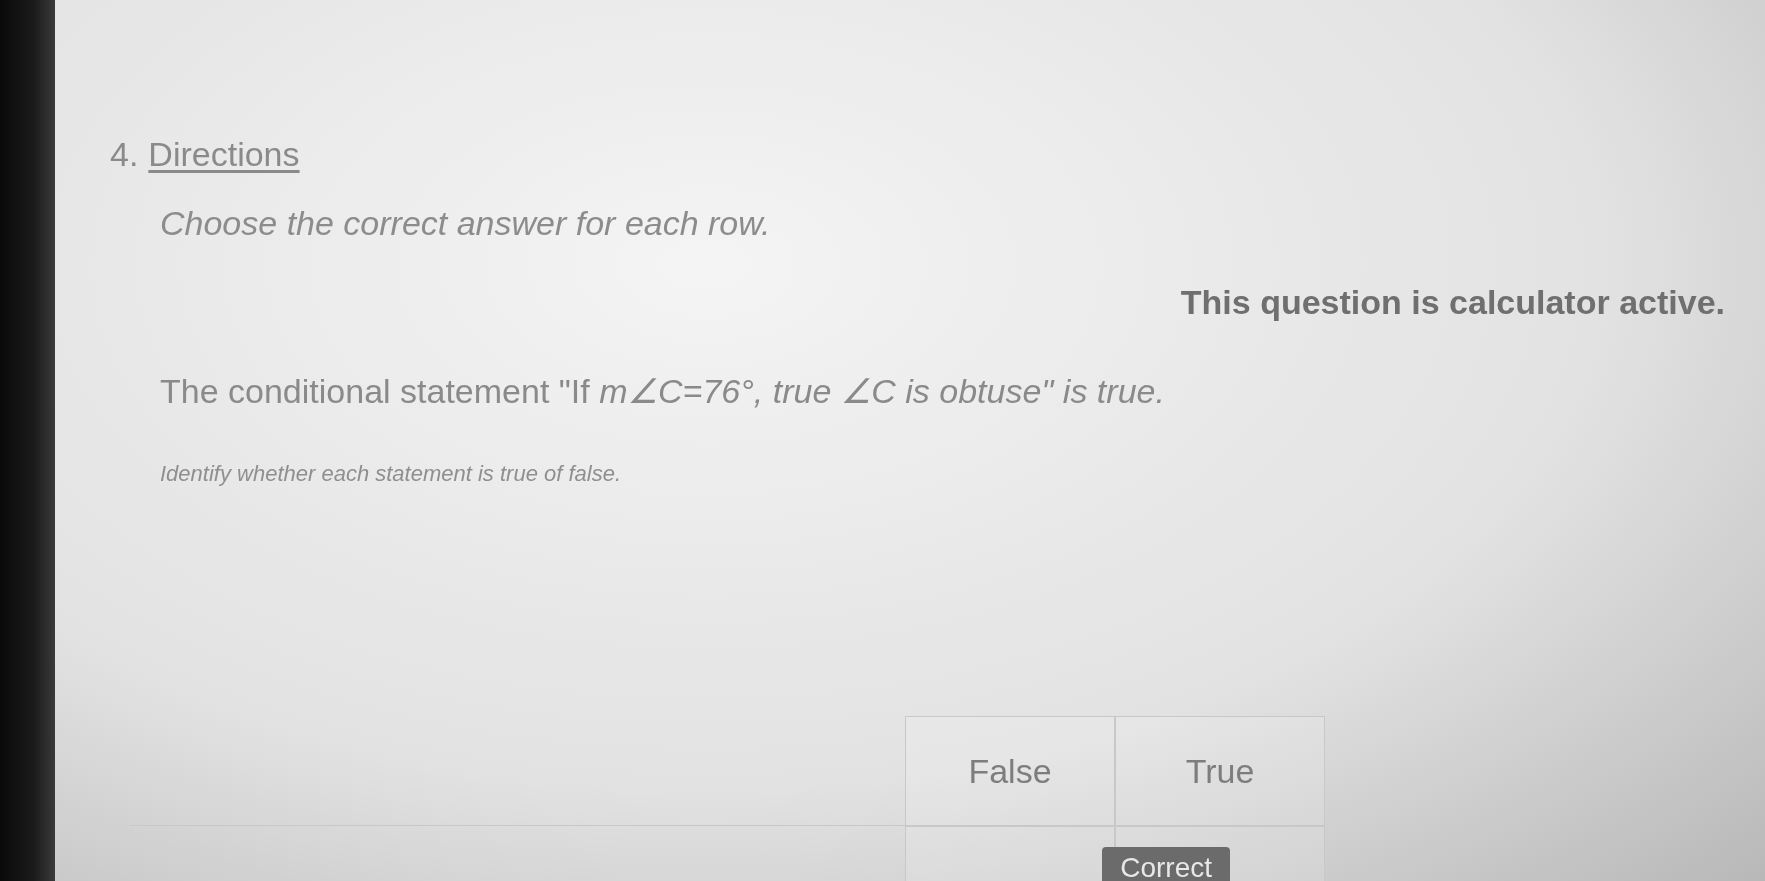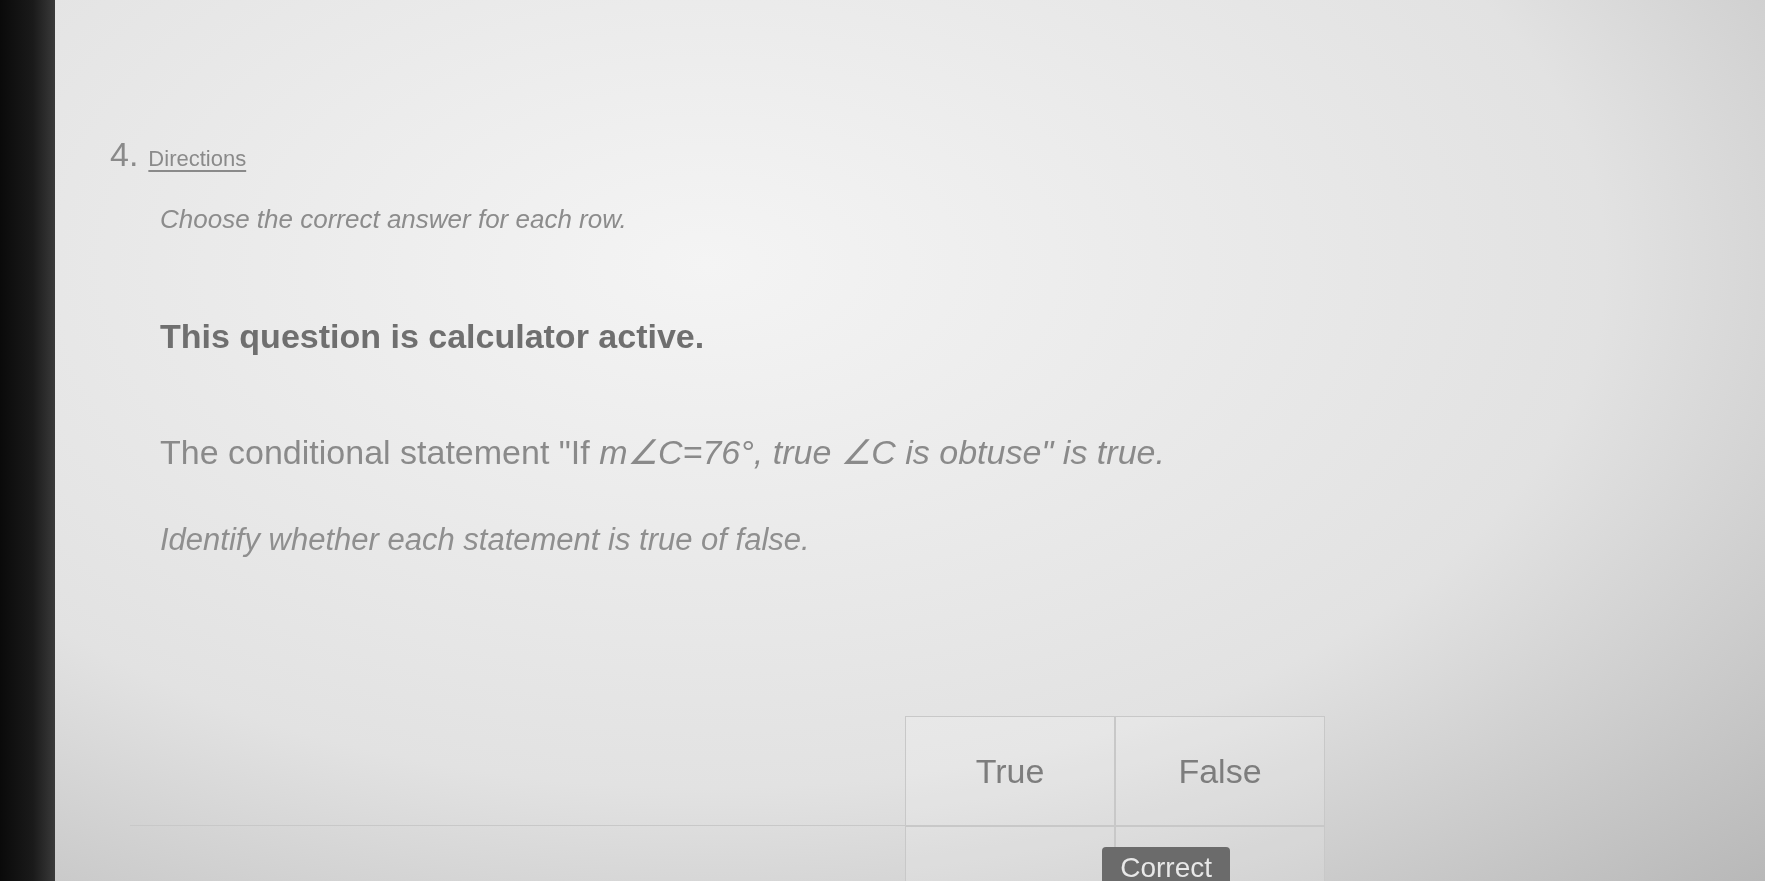--- a/index.html
+++ b/index.html
@@ -19,50 +19,51 @@
   .content {
     position: absolute;
     left: 110px;
     top: 135px;
     right: 40px;
     color: #6b6b6b;
   }
   .q-row { display: flex; align-items: baseline; gap: 10px; margin-bottom: 30px; }
   .q-num { font-size: 34px; color: #8a8a8a; }
   .q-title {
-    font-size: 22px;
+    font-size: 34px;
     color: #8a8a8a;
     text-decoration: underline;
     text-underline-offset: 4px;
   }
   .instruction {
     margin-left: 50px;
-    font-size: 26px;
+    font-size: 34px;
     font-style: italic;
     color: #8c8c8c;
-    margin-bottom: 82px;
+    margin-bottom: 40px;
   }
   .calc {
     margin-left: 50px;
     font-size: 34px;
     font-weight: bold;
     color: #6f6f6f;
-    margin-bottom: 76px;
+    margin-bottom: 49px;
+    text-align: right;
   }
   .cond {
     margin-left: 50px;
     font-size: 34px;
     color: #8a8a8a;
     margin-bottom: 50px;
   }
   .cond .italic { font-style: italic; }
   .cond .angle { font-style: italic; }
   .ident {
     margin-left: 50px;
-    font-size: 31px;
+    font-size: 22px;
     font-style: italic;
     color: #8f8f8f;
   }
   .table-area {
     position: absolute;
     left: 130px;
     right: 120px;
     bottom: 0;
   }
   .tf-grid {
@@ -120,19 +121,19 @@
   <div class="cond">
     <span>The conditional statement "If </span><span class="italic">m∠C=76°</span><span class="italic">, true </span><span class="angle">∠C is obtuse"</span><span class="italic"> is true.</span>
   </div>
 
   <div class="ident">Identify whether each statement is true of false.</div>
 </div>
 
 <div class="table-area">
   <div class="row-border"></div>
   <div class="tf-grid">
+    <div class="tf-cell">False</div>
     <div class="tf-cell">True</div>
-    <div class="tf-cell">False</div>
     <div class="tf-cell"></div>
     <div class="tf-cell"></div>
   </div>
   <div class="correct-badge">Correct</div>
 </div>
 
 </body></html>

